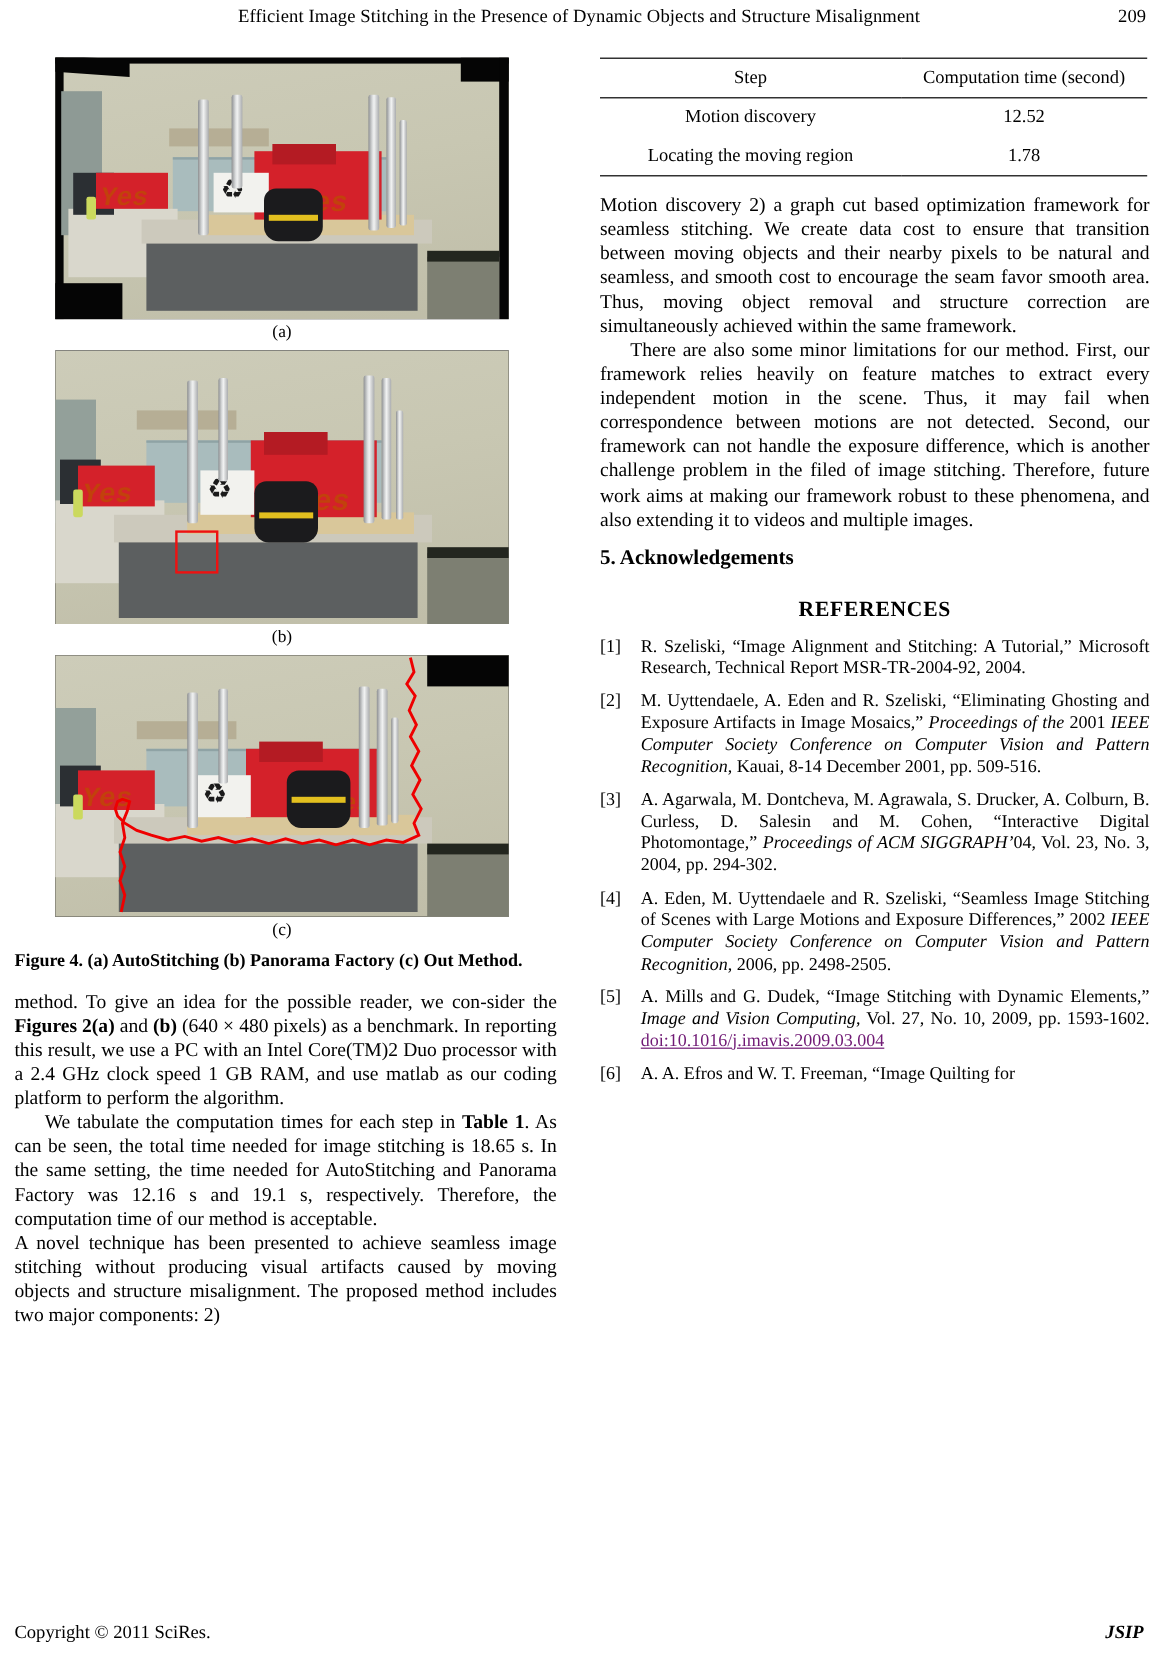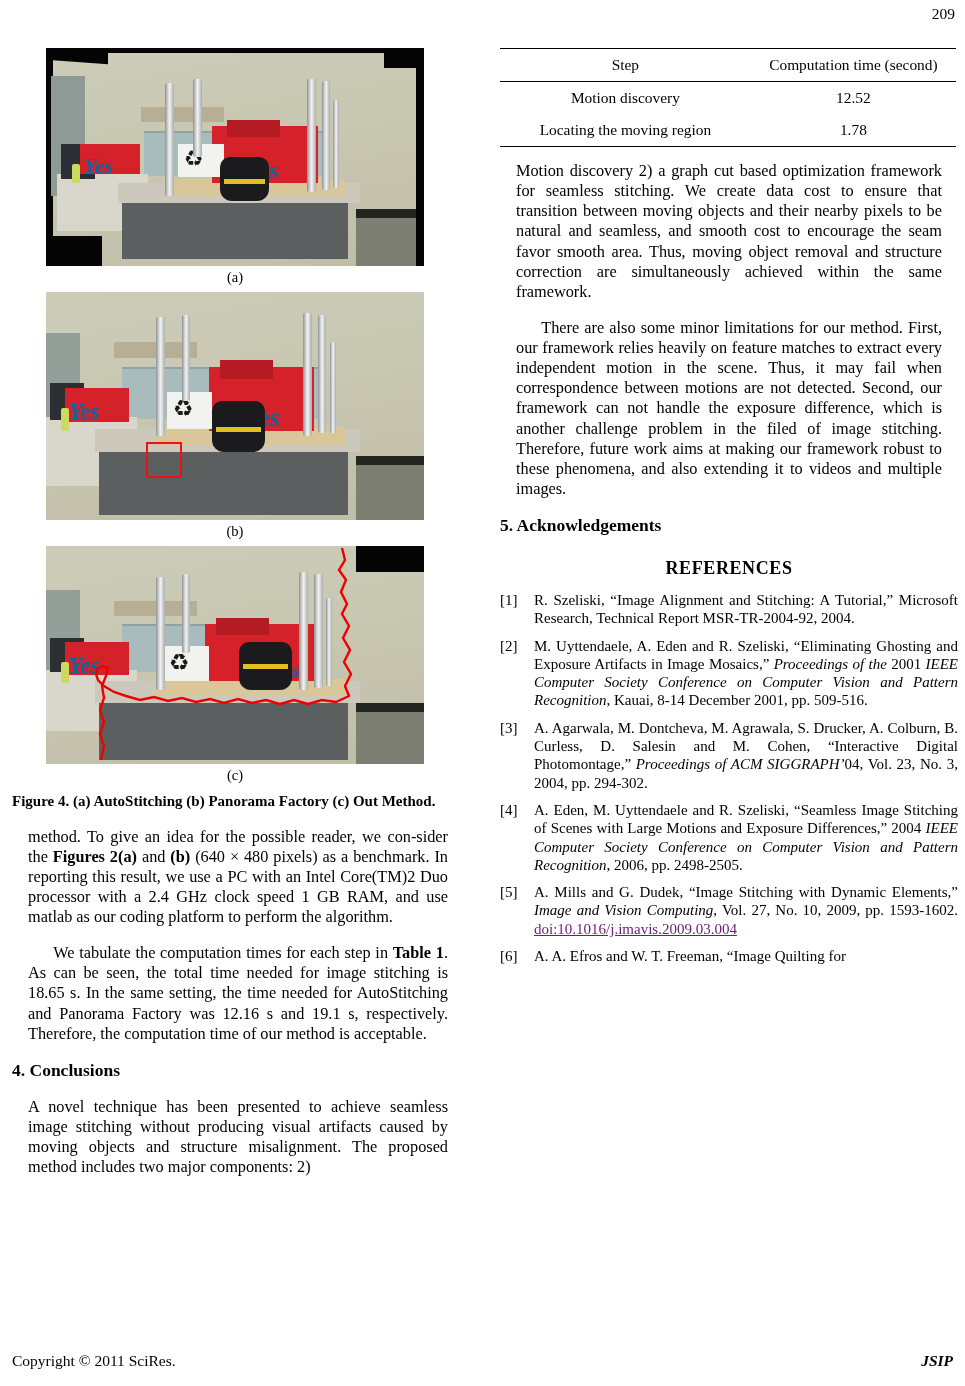--- a/index.html
+++ b/index.html
@@ -116,23 +116,23 @@
     background: linear-gradient(90deg,#8d8f91 0%, #d8dadb 35%, #f1f2f2 52%, #a9abad 100%);
     border-radius: 2px;
   }
   .scene .redbag {
     position: absolute;
     background: #d4212a;
   }
   .scene .redbag.dark { background: #b41b23; }
   .scene .yes {
     position: absolute;
-    color: #0369a1;
-    font-weight: bold;
-    font-family: Liberation Serif, serif;
+    color: #c2410c;
+    font-weight: bold;
+    font-family: Liberation Mono, monospace;
     font-style: italic;
   }
   .scene .cube {
     position: absolute;
     background: #f2f2ee;
   }
   .scene .recyc {
     position: absolute;
     color: #1a1a1a;
     font-family: "DejaVu Sans", sans-serif;
@@ -185,21 +185,21 @@
     line-height: 1.24;
     margin-top: 8px;
     margin-bottom: 14px;
   }
 
   
   p.body {
     font-size: 16.3px;
     line-height: 1.235;
     text-align: justify;
-    margin: 16px;
+    margin: 0;
     text-justify: inter-word;
   }
   p.body.indent { text-indent: 1.55em; }
   p.body + p.body { margin-top: 0; }
 
   h2.section {
     font-size: 17.5px;
     font-weight: bold;
     margin: 11px 0 9px 0;
   }
@@ -281,20 +281,21 @@
     right: 0;
     font-size: 15.5px;
     font-weight: bold;
     font-style: italic;
   }
 </style>
 </head>
 <body>
 
 <div class="runhead">
+  <div class="runhead-title">Efficient Image Stitching in the Presence of Dynamic Objects and Structure Misalignment</div>
   <div class="runhead-page">209</div>
 </div>
 
 <div class="col-left">
 
   <div class="figblock">
     <div class="figimg fig-a">
       <div class="scene">
         <div class="wall"></div>
         <div class="corner-dark" style="left:0;top:0;width:100%;height:5px;"></div>
@@ -415,21 +416,20 @@
 
   <div class="figcaption">Figure 4. (a) AutoStitching (b) Panorama Factory (c) Out Method.</div>
 
   <p class="body">
     <span>method. To give an idea for the possible reader, we con-sider the </span><b>Figures 2(a)</b> and <b>(b)</b> (640 × 480 pixels) as a benchmark. In reporting this result, we use a PC with an Intel Core(TM)2 Duo processor with a 2.4 GHz clock speed 1 GB RAM, and use matlab as our coding platform to perform the algorithm.
   </p>
   <p class="body indent">
     We tabulate the computation times for each step in <b>Table 1</b>. As can be seen, the total time needed for image stitching is 18.65 s. In the same setting, the time needed for AutoStitching and Panorama Factory was 12.16 s and 19.1 s, respectively. Therefore, the computation time of our method is acceptable.
   </p>
 
-  <h2 class="section">4. Conclusions</h2>
 
   <p class="body">A novel technique has been presented to achieve seamless image stitching without producing visual artifacts caused by moving objects and structure misalignment. The proposed method includes two major components: 2)</p>
 </div>
 
 <div class="col-right">
 
 
   <table class="ctable">
     <thead>
       <tr>
@@ -464,21 +464,21 @@
       <div class="ref">
         <div class="ref-num">[2]</div>
         <div class="ref-text"><span>M. Uyttendaele, A. Eden and R. Szeliski, “Eliminating Ghosting and Exposure Artifacts in Image Mosaics,” </span><i>Proceedings of the</i><span> 2001 </span><i>IEEE Computer Society Conference on Computer Vision and Pattern Recognition</i><span>, Kauai, 8-14 December 2001, pp. 509-516.</span></div>
       </div>
       <div class="ref">
         <div class="ref-num">[3]</div>
         <div class="ref-text"><span>A. Agarwala, M. Dontcheva, M. Agrawala, S. Drucker, A. Colburn, B. Curless, D. Salesin and M. Cohen, “Interactive Digital Photomontage,” </span><i>Proceedings of ACM SIGGRAPH’</i><span>04, Vol. 23, No. 3, 2004, pp. 294-302.</span></div>
       </div>
       <div class="ref">
         <div class="ref-num">[4]</div>
-        <div class="ref-text"><span>A. Eden, M. Uyttendaele and R. Szeliski, “Seamless Image Stitching of Scenes with Large Motions and Exposure Differences,” 2004 </span><i>IEEE Computer Society Conference on Computer Vision and Pattern Recognition</i><span>, 2006, pp. 2498-2505.</span></div>
+        <div class="ref-text"><span>A. Eden, M. Uyttendaele and R. Szeliski, “Seamless Image Stitching of Scenes with Large Motions and Exposure Differences,” 2002 </span><i>IEEE Computer Society Conference on Computer Vision and Pattern Recognition</i><span>, 2006, pp. 2498-2505.</span></div>
       </div>
       <div class="ref">
         <div class="ref-num">[5]</div>
         <div class="ref-text"><span>A. Mills and G. Dudek, “Image Stitching with Dynamic Elements,” </span><i>Image and Vision Computing</i><span>, Vol. 27, No. 10, 2009, pp. 1593-1602. </span><a class="doi">doi:10.1016/j.imavis.2009.03.004</a></div>
       </div>
       <div class="ref">
         <div class="ref-num">[6]</div>
         <div class="ref-text"><span>A. A. Efros and W. T. Freeman, “Image Quilting for</span></div>
       </div>
     </div>

